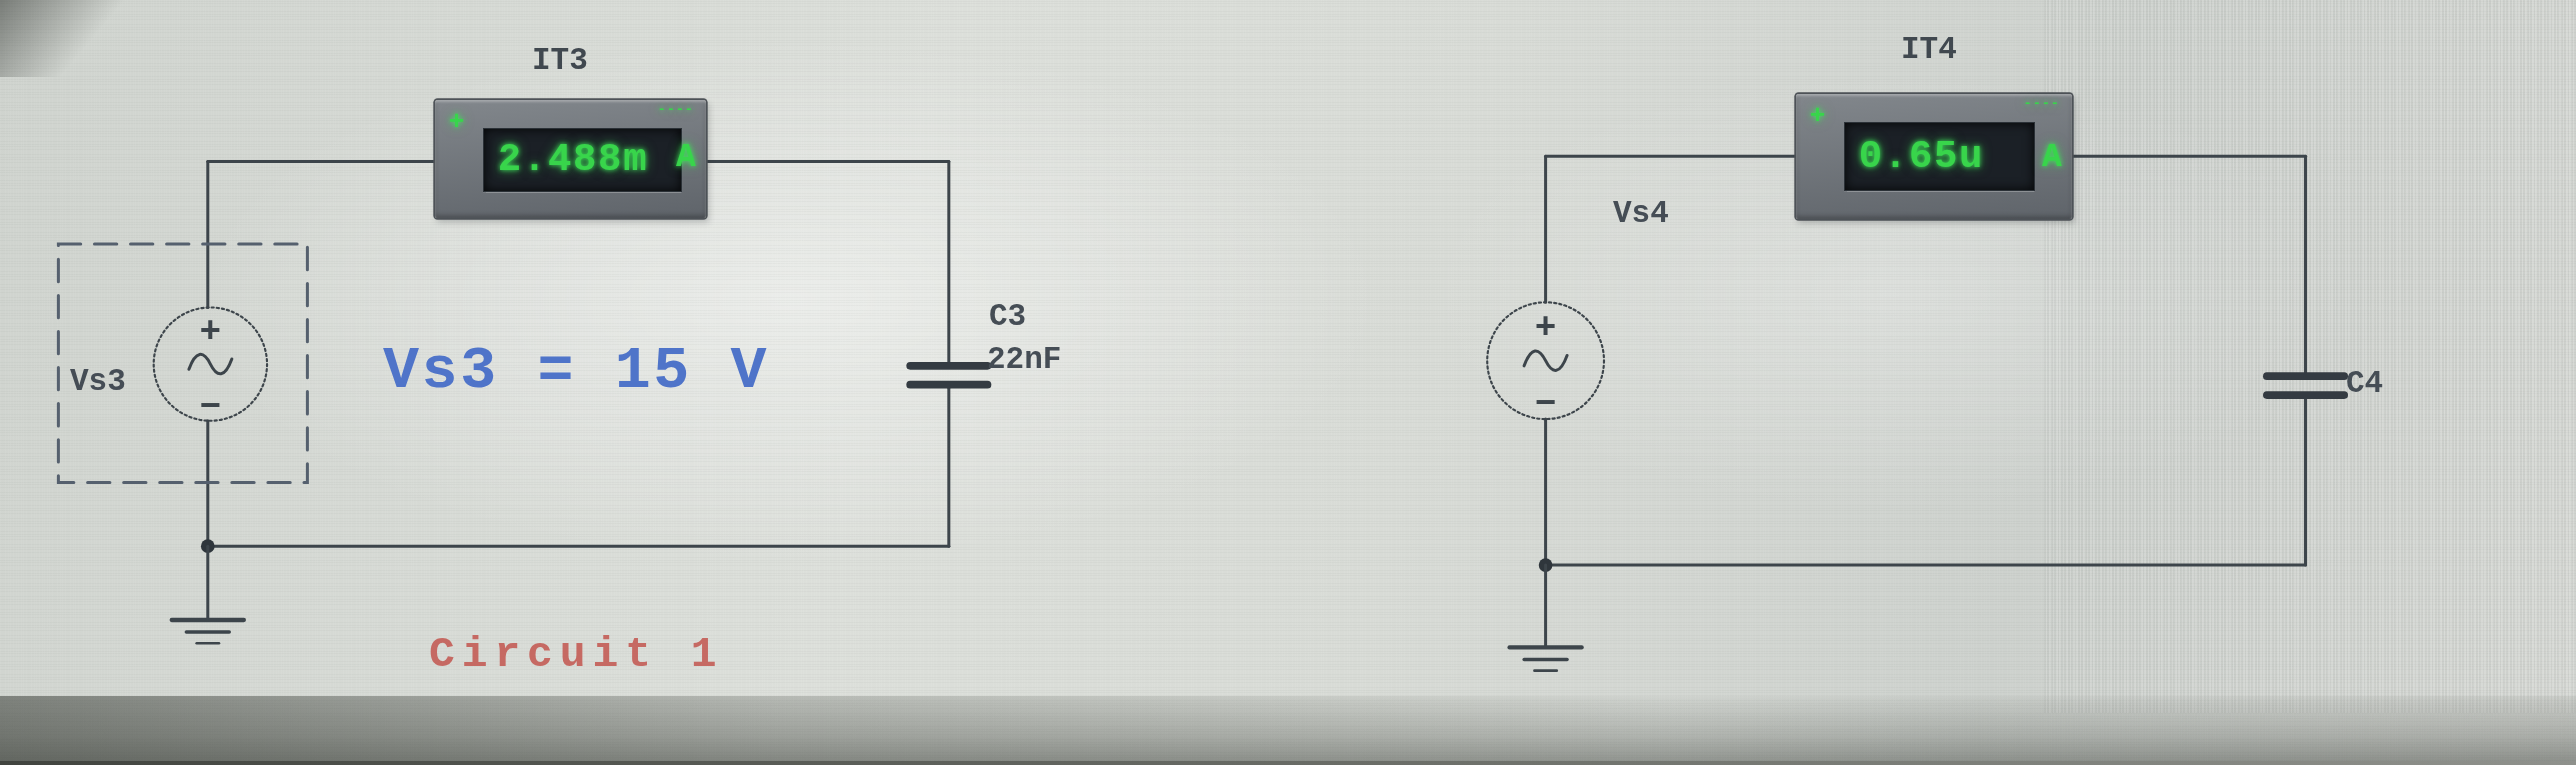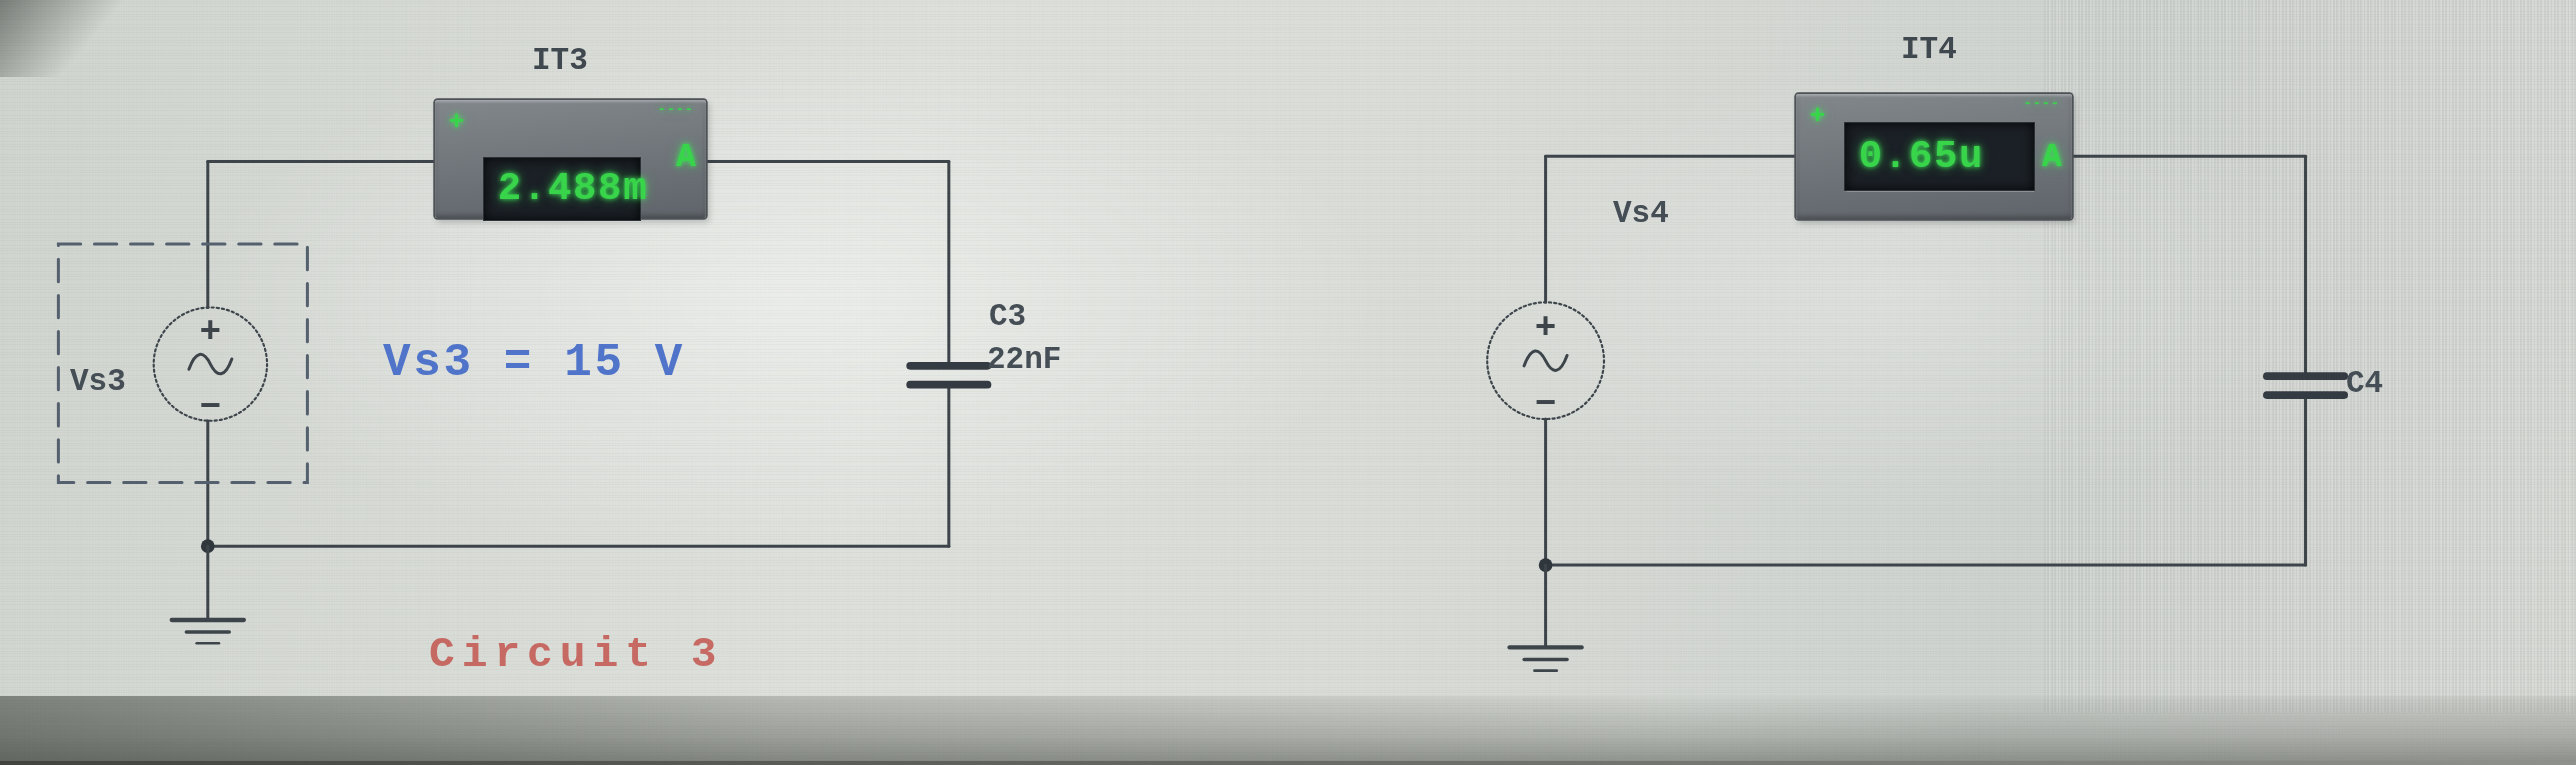--- a/index.html
+++ b/index.html
@@ -30,34 +30,34 @@
   .lbl{position:absolute;color:#454d55;font-weight:bold;white-space:pre;}
   .f40{font-size:31px;}
   .it3-label{left:532px;top:43px;color:#40484f;}
   .it4-label{left:1901px;top:32px;color:#40484f;}
   .vs3-tag{left:70px;top:340px;margin-top:24px;}
   .c3-ref{left:989px;top:299px;}
   .c3-val{left:987px;top:342px;}
   .vs4-ref{left:1613px;top:196px;}
   .vs4-params{left:1611px;top:294px;line-height:41px;}
   .c4-ref{left:2346px;top:366px;}
-  .blue-annot{left:383px;top:337px;font-size:46px;color:#4f74c9;letter-spacing:2.6px;}
+  .blue-annot{left:383px;top:337px;font-size:60px;color:#4f74c9;letter-spacing:2.6px;}
   .title-red{font-size:43px;color:#c3564f;letter-spacing:6.9px;opacity:.85;}
   .circuit3-title{left:429px;top:630px;}
   .circuit4-title{left:1738px;top:656px;}
 
   .meter{position:absolute;border-radius:2.6px;
     background:linear-gradient(175deg,#82878c,#5f646a);
     box-shadow:inset 0 1.7px 2.6px rgba(255,255,255,.35),inset 0 -2.6px 5.2px rgba(0,0,0,.28),0 0 0 1.7px #4d5257,2.6px 3.4px 6.9px rgba(40,44,48,.25);}
   .meter-it3{left:435px;top:100px;width:271px;height:118px;}
   .meter-it4{left:1796px;top:94px;width:276px;height:125px;}
   .meter-display{position:absolute;left:48px;top:28px;background:#1b2026;border:1.7px solid #2b3137;
     box-shadow:inset 0 0 10.3px rgba(0,0,0,.9),0 0.9px 0.9px rgba(255,255,255,.25);
     display:flex;align-items:center;padding-left:13.7px;box-sizing:border-box;}
-  .meter-it3 .meter-display{width:158px;height:64px;margin-top:29px;}
+  .meter-it3 .meter-display{width:199px;height:64px;}
   .meter-it4 .meter-display{width:191px;height:69px;text-align:right;}
   .glow{color:#38d54b;font-weight:bold;
     text-shadow:0 0 5.2px rgba(62,230,90,.95),0 0 12px rgba(62,230,90,.55);}
   .meter-reading{font-size:39px;letter-spacing:1.7px;}
   .meter-unit{position:absolute;right:10.3px;top:39px;font-size:33px;}
   .meter-it4 .meter-unit{top:45px;}
   .mark-plus{position:absolute;left:13.7px;top:6.9px;font-size:26px;}
   .mark-minus{position:absolute;right:12px;top:1.7px;font-size:13.7px;letter-spacing:0.9px;}
 </style>
 </head>
@@ -158,18 +158,18 @@
   <div class="lbl f40 vs3-tag">Vs3</div>
   <div class="lbl blue-annot">Vs3 = 15 V</div>
 
   <div class="lbl f40 c3-ref">C3</div>
   <div class="lbl f40 c3-val">22nF</div>
 
   <div class="lbl f40 vs4-ref">Vs4</div>
 
   <div class="lbl f40 c4-ref">C4</div>
 
-  <div class="lbl title-red circuit3-title">Circuit 3</div>
+  <div class="lbl title-red circuit3-title">Circuit 1</div>
 
   <div class="bottom-band"></div>
   <div class="bottom-edge"></div>
 </div>
 
 
 </body></html>

